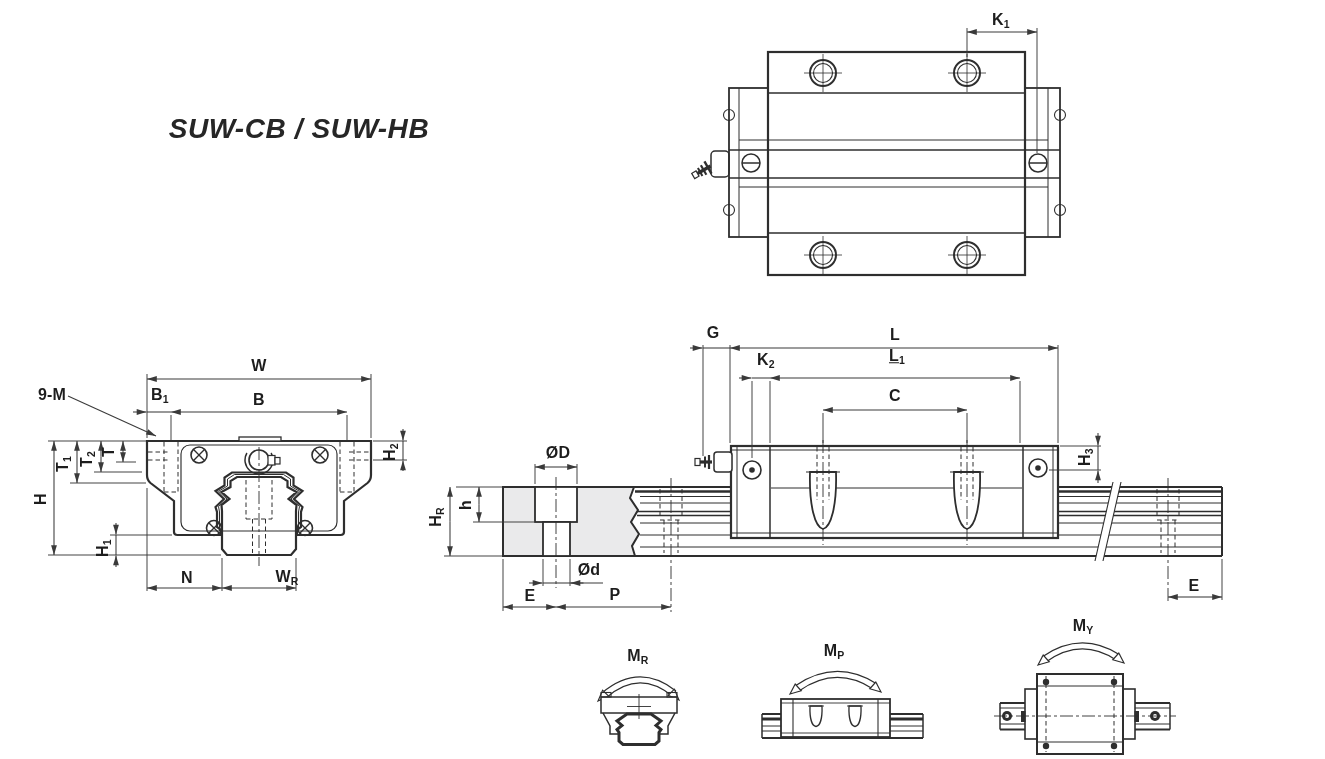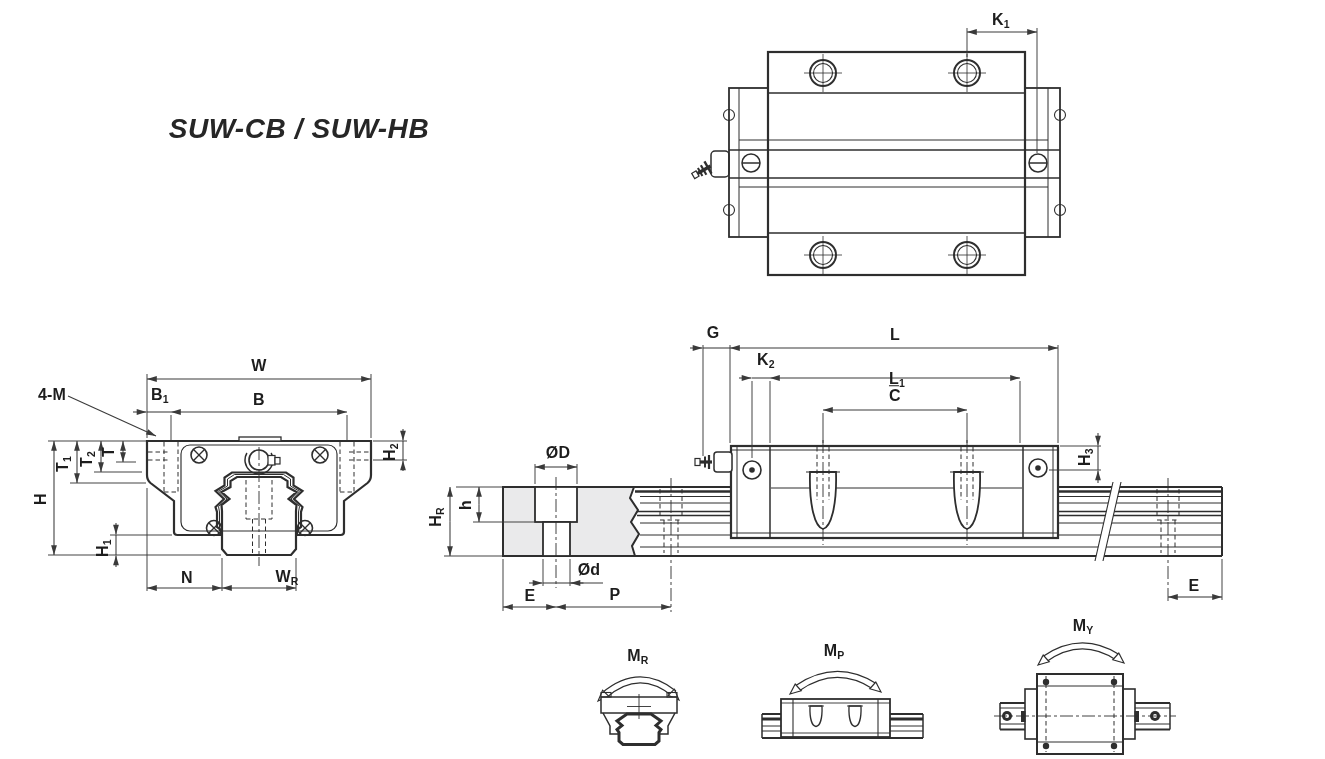--- a/index.html
+++ b/index.html
@@ -403,39 +403,39 @@
 
 </g>
 </svg>
 
 <div class="title" style="left:299px;top:129px;">SUW-CB / SUW-HB</div>
 
 <span class="lbl" style="left:1001px;top:21px;text-align:center;"><span>K</span><sub>1</sub></span>
 <span class="lbl" style="left:259px;top:367px;"><span>W</span><sub></sub></span>
 <span class="lbl" style="left:160px;top:396px;"><span>B</span><sub>1</sub></span>
 <span class="lbl" style="left:259px;top:401px;"><span>B</span><sub></sub></span>
-<span class="lbl" style="left:52px;top:396px;"><span>4-M</span><sub></sub></span>
+<span class="lbl" style="left:52px;top:396px;"><span>9-M</span><sub></sub></span>
 <span class="lbl rot" style="left:110px;top:452px;"><span>T</span><sub></sub></span>
 <span class="lbl rot" style="left:88px;top:459px;"><span>T</span><sub>2</sub></span>
 <span class="lbl rot" style="left:64px;top:464px;"><span>T</span><sub>1</sub></span>
 <span class="lbl rot" style="left:42px;top:499px;"><span>H</span><sub></sub></span>
 <span class="lbl rot" style="left:104px;top:548px;"><span>H</span><sub>1</sub></span>
 <span class="lbl rot" style="left:391px;top:452px;"><span>H</span><sub>2</sub></span>
 <span class="lbl" style="left:187px;top:579px;"><span>N</span><sub></sub></span>
 <span class="lbl" style="left:259px;top:578px;margin-left:28px;"><span>W</span><sub>R</sub></span>
 <span class="lbl" style="left:558px;top:454px;"><span>ØD</span><sub></sub></span>
 <span class="lbl rot" style="left:467px;top:505px;"><span>h</span><sub></sub></span>
 <span class="lbl rot" style="left:437px;top:517px;"><span>H</span><sub>R</sub></span>
 <span class="lbl" style="left:589px;top:571px;"><span>Ød</span><sub></sub></span>
 <span class="lbl" style="left:530px;top:597px;"><span>E</span><sub></sub></span>
 <span class="lbl" style="left:615px;top:596px;"><span>P</span><sub></sub></span>
 <span class="lbl" style="left:713px;top:334px;"><span>G</span><sub></sub></span>
 <span class="lbl" style="left:895px;top:336px;"><span>L</span><sub></sub></span>
 <span class="lbl" style="left:760px;top:361px;margin-left:6px;"><span>K</span><sub>2</sub></span>
-<span class="lbl" style="left:897px;top:380px;text-decoration:underline;"><span>L</span><sub>1</sub></span>
+<span class="lbl" style="left:897px;top:357px;text-decoration:underline;"><span>L</span><sub>1</sub></span>
 <span class="lbl" style="left:895px;top:397px;"><span>C</span><sub></sub></span>
 <span class="lbl rot" style="left:1086px;top:457px;"><span>H</span><sub>3</sub></span>
 <span class="lbl" style="left:1194px;top:587px;"><span>E</span><sub></sub></span>
 <span class="lbl" style="left:638px;top:651px;margin-top:6px;"><span>M</span><sub>R</sub></span>
 <span class="lbl" style="left:834px;top:652px;"><span>M</span><sub>P</sub></span>
 <span class="lbl" style="left:1083px;top:627px;"><span>M</span><sub>Y</sub></span>
 
 </div>
 
 </body></html>

